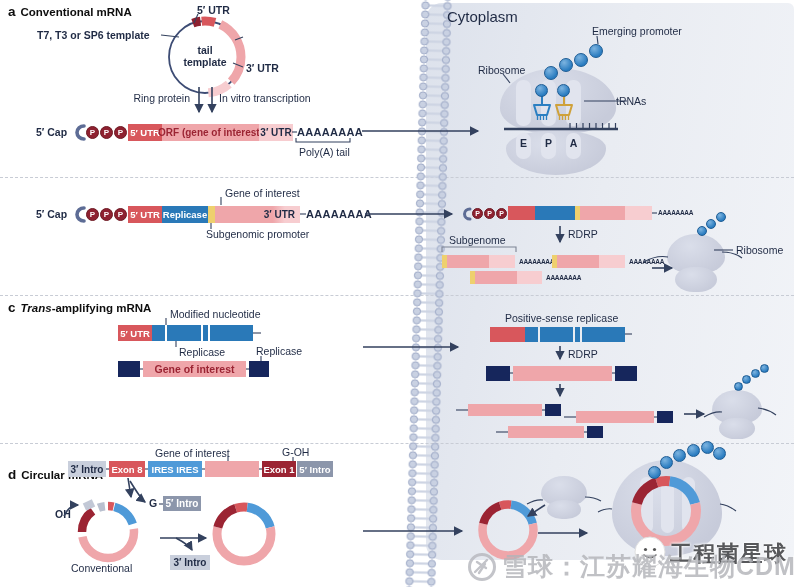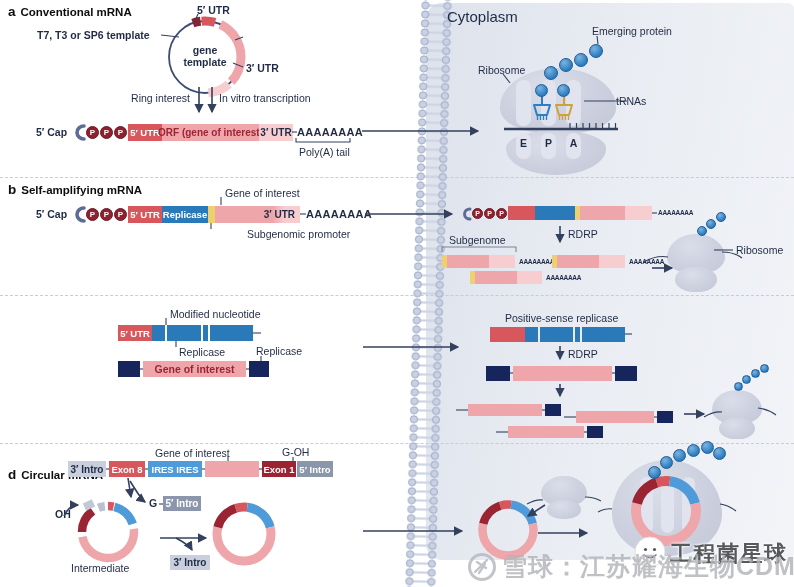--- a/index.html
+++ b/index.html
@@ -59,27 +59,27 @@
   <svg class="ring" style="left:150px;top:2px;" width="110" height="110">
     <g transform="rotate(-90 55 55)">
       <circle cx="55" cy="55" r="36" fill="none" stroke="#3d4c74" stroke-width="1.8"></circle>
       <circle class="seg" cx="55" cy="55" r="36" pathLength="100" stroke="#8e2130" stroke-width="9" stroke-dasharray="3.5 96.5" stroke-dashoffset="5.5"></circle>
       <circle class="seg" cx="55" cy="55" r="36" pathLength="100" stroke="#d8575c" stroke-width="9" stroke-dasharray="6 94" stroke-dashoffset="1.5"></circle>
       <circle class="seg" cx="55" cy="55" r="36" pathLength="100" stroke="#efa6aa" stroke-width="9" stroke-dasharray="30 70" stroke-dashoffset="-7"></circle>
       <circle class="seg" cx="55" cy="55" r="36" pathLength="100" stroke="#f7cdd0" stroke-width="9" stroke-dasharray="10 90" stroke-dashoffset="-38.5"></circle>
     </g>
   </svg>
   <div class="lbl" style="left:178px;top:44px;width:54px;text-align:center;font-weight:bold;">
-    <div>gene</div>
+    <div>tail</div>
     <div>template</div>
   </div>
   <div class="lbl" style="left:197px;top:4px;font-weight:bold;">5′ UTR</div>
   <div class="lbl" style="left:37px;top:29px;font-weight:bold;">T7, T3 or SP6 template</div>
   <div class="lbl" style="left:246px;top:62px;font-weight:bold;">3′ UTR</div>
-  <div class="lbl" style="left:90px;top:92px;width:100px;text-align:right;">Ring interest</div>
+  <div class="lbl" style="left:90px;top:92px;width:100px;text-align:right;">Ring protein</div>
   <div class="lbl" style="left:219px;top:92px;">In vitro transcription</div>
 
   <div class="lbl" style="left:36px;top:126px;font-weight:bold;">5′ Cap</div>
   <svg class="abs" style="left:73px;top:124px;z-index:7;" width="14" height="17">
     <path d="M11,2 A7,6.5 0 0 0 11,15" fill="none" stroke="#5d6c95" stroke-width="3.6" stroke-linecap="round"></path>
   </svg>
   <div class="pcirc" style="left:86px;top:126px;">P</div>
   <div class="pcirc" style="left:100px;top:126px;">P</div>
   <div class="pcirc" style="left:114px;top:126px;">P</div>
   <div class="box" style="left:128px;top:124px;width:34px;height:17px;background:var(--red);">5′ UTR</div>
@@ -110,43 +110,40 @@
     <path d="M11,0 V9 M3,9 H19 L16,19 H6 Z" fill="none" stroke="#cfa13a" stroke-width="2" stroke-linejoin="round"></path>
     <path d="M6.5,20 v4 M9.5,20 v4 M12.5,20 v4 M15.5,20 v4" stroke="#cfa13a" stroke-width="1.3"></path>
   </svg>
   <div class="bead" style="left:535px;top:84px;width:13px;height:13px;"></div>
   <div class="bead" style="left:557px;top:84px;width:13px;height:13px;"></div>
   <div class="bead" style="left:544px;top:66px;width:14px;height:14px;"></div>
   <div class="bead" style="left:559px;top:58px;width:14px;height:14px;"></div>
   <div class="bead" style="left:574px;top:53px;width:14px;height:14px;"></div>
   <div class="bead" style="left:589px;top:44px;width:14px;height:14px;"></div>
 
-  <div class="lbl" style="left:592px;top:25px;">Emerging protein</div>
+  <div class="lbl" style="left:592px;top:25px;">Emerging promoter</div>
   <div class="lbl" style="left:478px;top:64px;">Ribosome</div>
   <div class="lbl" style="left:616px;top:95px;">tRNAs</div>
 
-  <div class="ttl" style="left:8px;top:182px;">
-    <span class="tg">b</span><span>Self-amplifying mRNA</span>
-  </div>
   <div class="lbl" style="left:36px;top:208px;font-weight:bold;">5′ Cap</div>
   <svg class="abs" style="left:73px;top:206px;z-index:7;" width="14" height="17">
     <path d="M11,2 A7,6.5 0 0 0 11,15" fill="none" stroke="#5d6c95" stroke-width="3.6" stroke-linecap="round"></path>
   </svg>
   <div class="pcirc" style="left:86px;top:208px;">P</div>
   <div class="pcirc" style="left:100px;top:208px;">P</div>
   <div class="pcirc" style="left:114px;top:208px;">P</div>
   <div class="box" style="left:128px;top:206px;width:34px;height:17px;background:var(--red);">5′ UTR</div>
   <div class="box" style="left:162px;top:206px;width:46px;height:17px;background:var(--blue);">Replicase</div>
   <div class="box" style="left:208px;top:206px;width:7px;height:17px;background:var(--yellow);"></div>
   <div class="box" style="left:215px;top:206px;width:85px;height:17px;background:linear-gradient(90deg,var(--pink) 0%,var(--pink) 68%,var(--light_pink) 82%,var(--light_pink) 100%);">
     <span style="position:absolute;right:5px;color:#1f2a44;font-size:10px;">3′ UTR</span>
   </div>
   <div class="polyA" style="left:306px;top:208px;">AAAAAAAA</div>
   <div class="lbl" style="left:225px;top:187px;">Gene of interest</div>
-  <div class="lbl" style="left:206px;top:228px;margin-left:41px;">Subgenomic promoter</div>
+  <div class="lbl" style="left:206px;top:228px;">Subgenomic promoter</div>
 
   <svg class="abs" style="left:461px;top:207px;z-index:7;" width="11" height="14">
     <path d="M9,2 A5.5,5 0 0 0 9,12" fill="none" stroke="#5d6c95" stroke-width="3" stroke-linecap="round"></path>
   </svg>
   <div class="pcirc sm" style="left:472px;top:208px;">P</div>
   <div class="pcirc sm" style="left:484px;top:208px;">P</div>
   <div class="pcirc sm" style="left:496px;top:208px;">P</div>
   <div class="box" style="left:508px;top:206px;width:27px;height:14px;background:var(--red);"></div>
   <div class="box" style="left:535px;top:206px;width:40px;height:14px;background:var(--blue);"></div>
   <div class="box" style="left:575px;top:206px;width:5px;height:14px;background:var(--yellow);"></div>
@@ -171,20 +168,23 @@
   <div class="box" style="left:599px;top:255px;width:26px;height:13px;background:var(--light_pink);"></div>
   <div class="polyA sm" style="left:629px;top:258px;">AAAAAAAA</div>
 
   <div class="blob" style="left:667px;top:234px;width:58px;height:40px;border-radius:50% 50% 46% 46%/60% 60% 42% 42%;"></div>
   <div class="blob" style="left:675px;top:267px;width:42px;height:25px;border-radius:48%/55%;"></div>
   <div class="bead" style="left:697px;top:226px;width:10px;height:10px;"></div>
   <div class="bead" style="left:706px;top:219px;width:10px;height:10px;"></div>
   <div class="bead" style="left:716px;top:212px;width:10px;height:10px;"></div>
   <div class="lbl" style="left:736px;top:244px;">Ribosome</div>
 
+  <div class="ttl" style="left:8px;top:300px;">
+    <span class="tg">c</span><span style="font-style:italic;">Trans</span><span>-amplifying mRNA</span>
+  </div>
   <div class="box" style="left:118px;top:325px;width:34px;height:16px;background:var(--red);">5′ UTR</div>
   <div class="box" style="left:152px;top:325px;width:101px;height:16px;background:var(--blue);"></div>
   <div class="abs" style="left:165px;top:325px;width:2px;height:16px;background:#fff;z-index:7;"></div>
   <div class="abs" style="left:201px;top:325px;width:2px;height:16px;background:#fff;z-index:7;"></div>
   <div class="abs" style="left:208px;top:325px;width:2px;height:16px;background:#fff;z-index:7;"></div>
   <div class="lbl" style="left:170px;top:308px;">Modified nucleotide</div>
   <div class="lbl" style="left:179px;top:346px;">Replicase</div>
 
   <div class="box" style="left:118px;top:361px;width:22px;height:16px;background:var(--navy_box);"></div>
   <div class="box" style="left:143px;top:361px;width:103px;height:16px;background:var(--pink);color:var(--dark_red);font-size:10.5px;">Gene of interest</div>
@@ -236,21 +236,21 @@
     <g transform="rotate(-90 34 34)">
       <circle class="seg" cx="34" cy="34" r="26" pathLength="100" stroke="#d8575c" stroke-width="8.5" stroke-dasharray="3.5 96.5" stroke-dashoffset="0"></circle>
       <circle class="seg" cx="34" cy="34" r="26" pathLength="100" stroke="#4f9ad8" stroke-width="8.5" stroke-dasharray="16 84" stroke-dashoffset="-4"></circle>
       <circle class="seg" cx="34" cy="34" r="26" pathLength="100" stroke="#efa6aa" stroke-width="8.5" stroke-dasharray="49 51" stroke-dashoffset="-23"></circle>
       <circle class="seg" cx="34" cy="34" r="26" pathLength="100" stroke="#9b2433" stroke-width="8.5" stroke-dasharray="15 85" stroke-dashoffset="-75"></circle>
       <circle class="seg" cx="34" cy="34" r="26" pathLength="100" stroke="#b9c0cf" stroke-width="8.5" stroke-dasharray="4 96" stroke-dashoffset="-94"></circle>
     </g>
   </svg>
   <div class="abs" style="left:84px;top:501px;width:10px;height:8px;background:#c2c8d6;transform:rotate(-25deg);z-index:6;"></div>
   <div class="lbl" style="left:55px;top:508px;font-weight:bold;">OH</div>
-  <div class="lbl" style="left:71px;top:562px;">Intermediate</div>
+  <div class="lbl" style="left:71px;top:562px;">Conventional</div>
   <div class="box" style="left:170px;top:555px;width:40px;height:15px;background:var(--gray_box);color:#1f2a44;font-size:10px;">3′ Intro</div>
 
   <svg class="ring" style="left:210px;top:500px;" width="68" height="68">
     <g transform="rotate(-90 34 34)">
       <circle class="seg" cx="34" cy="34" r="27" pathLength="100" stroke="#d8575c" stroke-width="9" stroke-dasharray="7 93" stroke-dashoffset="-95"></circle>
       <circle class="seg" cx="34" cy="34" r="27" pathLength="100" stroke="#4f9ad8" stroke-width="9" stroke-dasharray="19 81" stroke-dashoffset="-2"></circle>
       <circle class="seg" cx="34" cy="34" r="27" pathLength="100" stroke="#efa6aa" stroke-width="9" stroke-dasharray="58 42" stroke-dashoffset="-21"></circle>
       <circle class="seg" cx="34" cy="34" r="27" pathLength="100" stroke="#9b2433" stroke-width="9" stroke-dasharray="16 84" stroke-dashoffset="-79"></circle>
     </g>
   </svg>

